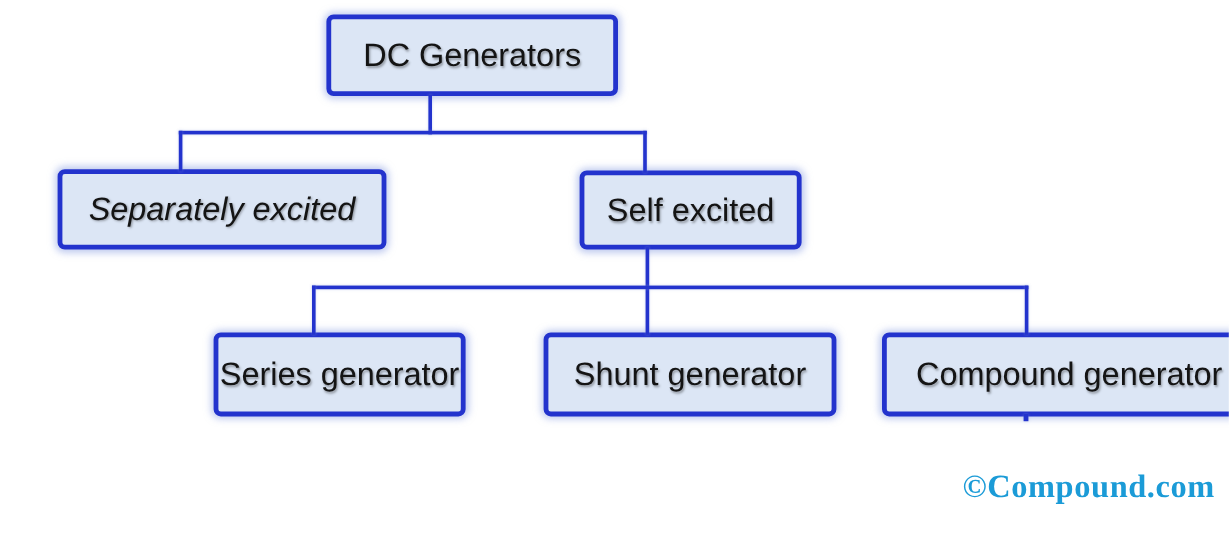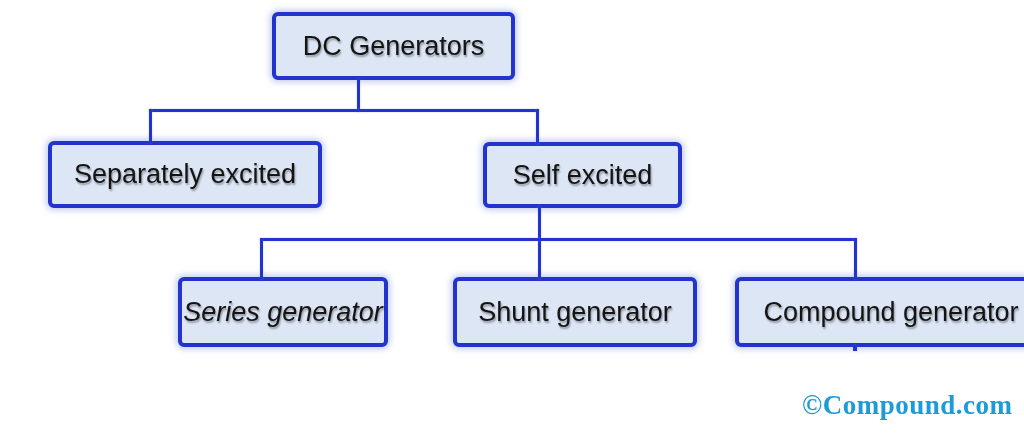--- a/index.html
+++ b/index.html
@@ -32,23 +32,23 @@
     white-space: nowrap;
     margin-left: 35px;
   }
   .line {
     position: absolute;
     background: var(--connector, #2333cd);
     box-shadow: 0 0 2px rgba(140,160,225,0.5);
   }
   
   .n-dc       { left: 237px; top: 12px;  width: 243px; height: 68px; }
-  .n-sep      { left: 13px;  top: 141px; width: 274px; height: 67px; }
-  .n-self     { left: 448px; top: 142px; width: 199px; height: 66px; }
-  .n-series   { left: 143px; top: 277px; width: 210px; height: 70px; font-style: italic; }
+  .n-sep      { left: 13px;  top: 141px; width: 274px; height: 67px; font-style: italic; }
+  .n-self     { left: 448px; top: 142px; width: 185px; height: 66px; }
+  .n-series   { left: 143px; top: 277px; width: 210px; height: 70px; }
   .n-shunt    { left: 418px; top: 277px; width: 244px; height: 70px; }
   .n-comp     { left: 700px; top: 277px; width: 312px; height: 70px; }
   
   .l-dc-down     { left: 357px; top: 79px;  width: 3px;   height: 33px; }
   .l-h1          { left: 149px; top: 109px; width: 390px; height: 3px;  }
   .l-sep-drop    { left: 149px; top: 109px; width: 3px;   height: 34px; }
   .l-self-drop   { left: 536px; top: 109px; width: 3px;   height: 35px; }
   .l-self-down   { left: 538px; top: 206px; width: 3px;   height: 73px; }
   .l-h2          { left: 260px; top: 238px; width: 597px; height: 3px;  }
   .l-series-drop { left: 260px; top: 238px; width: 3px;   height: 41px; }

